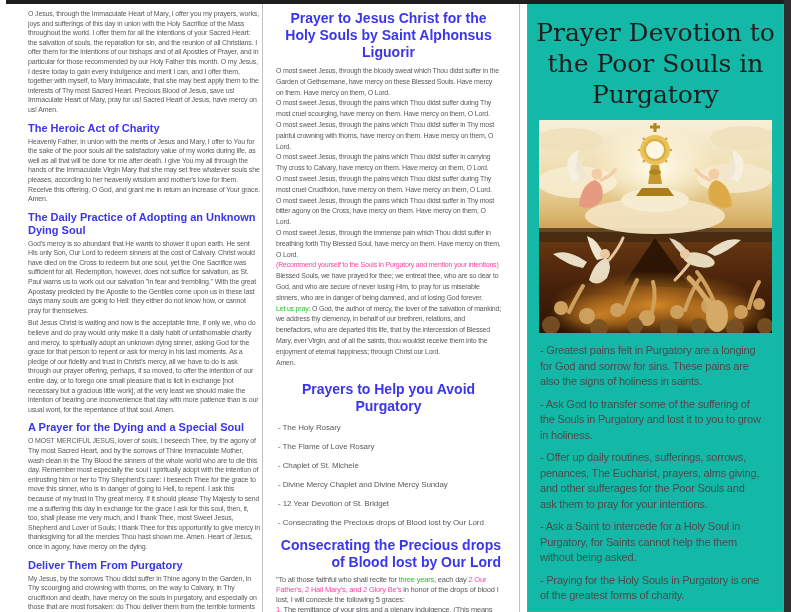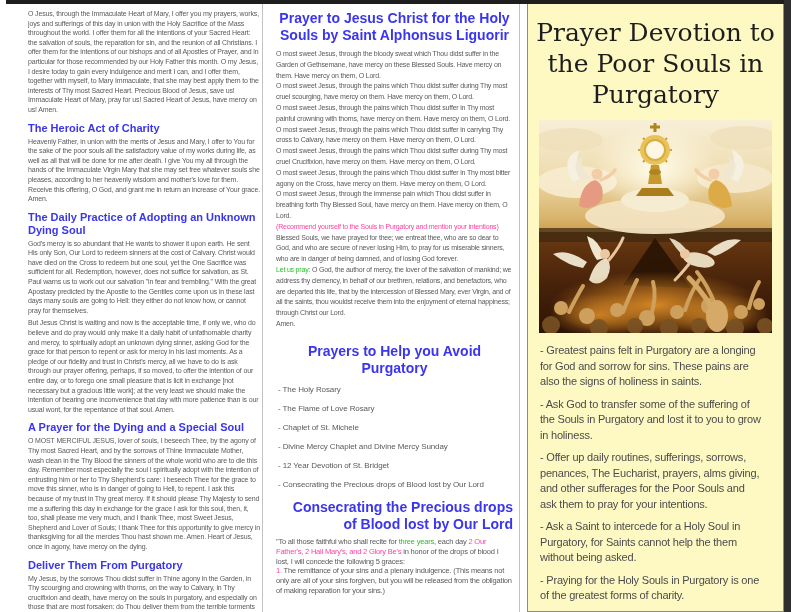--- a/index.html
+++ b/index.html
@@ -14,37 +14,37 @@
   .left-col{position:absolute;left:28px;top:9px;width:232px;height:600px;overflow:hidden;}
   .sec{margin:0 0 7px 0;}
   .sec h2{font-size:11px;line-height:13px;font-weight:700;color:#3a35ee;margin:0 0 2px 0;}
   .sec p{font-size:7px;letter-spacing:-0.15px;line-height:9.6px;color:#5a5a5e;margin:0 0 3px 0;}
   .sec p:empty{display:none;}
 
   
   .mid-col{
     position:absolute;left:262px;top:0;width:258px;height:612px;box-sizing:border-box;
     border-left:1px solid #c2c2c2;border-right:1px solid #c2c2c2;
-    padding:10px 6px 0 13px;overflow:hidden;background:#ffffff;
+    padding:10px 18px 0 13px;overflow:hidden;background:#ffffff;
   }
   .mid-title{font-size:14px;line-height:17px;font-weight:700;color:#3a35ee;text-align:center;margin:0 0 5px 0;}
   .verse,.mid-p{font-size:7px;letter-spacing:-0.2px;line-height:10.8px;color:#5a5a5e;margin:0;}
   .note{font-size:7px;letter-spacing:-0.2px;line-height:10.8px;color:#ff3f9f;margin:0;}
   .lup-label{color:#27c127;}
   .avoid-title{margin-top:13px;margin-bottom:8px;}
   .avoid-item{font-size:8px;letter-spacing:-0.1px;line-height:10px;color:#5a5a5e;margin:0 0 9px 2px;}
   .consec-title{margin-top:4px;margin-bottom:4px;text-align:right;}
   .promise,.grace{font-size:7.5px;letter-spacing:-0.2px;line-height:9.9px;color:#5a5a5e;margin:0;}
   .pink{color:#ff3f9f;}
   .green{color:#27c127;}
 
   
   .right-col{
     position:absolute;left:527px;top:0;width:257px;height:612px;box-sizing:border-box;
-    border:1px solid #8b8b8b;background:#fef9c3;text-align:center;overflow:hidden;
+    border:1px solid #8b8b8b;background:#14b8a6;text-align:center;overflow:hidden;
   }
   .big-title{
     font-family:"DejaVu Serif","Liberation Serif",serif;font-weight:400;
     font-size:25px;line-height:31px;color:#1d1d1d;margin:16px 8px 10px 8px;
   }
   .painting{width:233px;height:213px;display:block;margin:2px auto 0 auto;}
   .bullets{text-align:left;padding:10px 20px 0 12px;}
   .bullets p{font-size:11px;letter-spacing:-0.2px;line-height:15.5px;color:#4b4b4d;margin:0 0 7px 0;}
 </style>
 </head>

